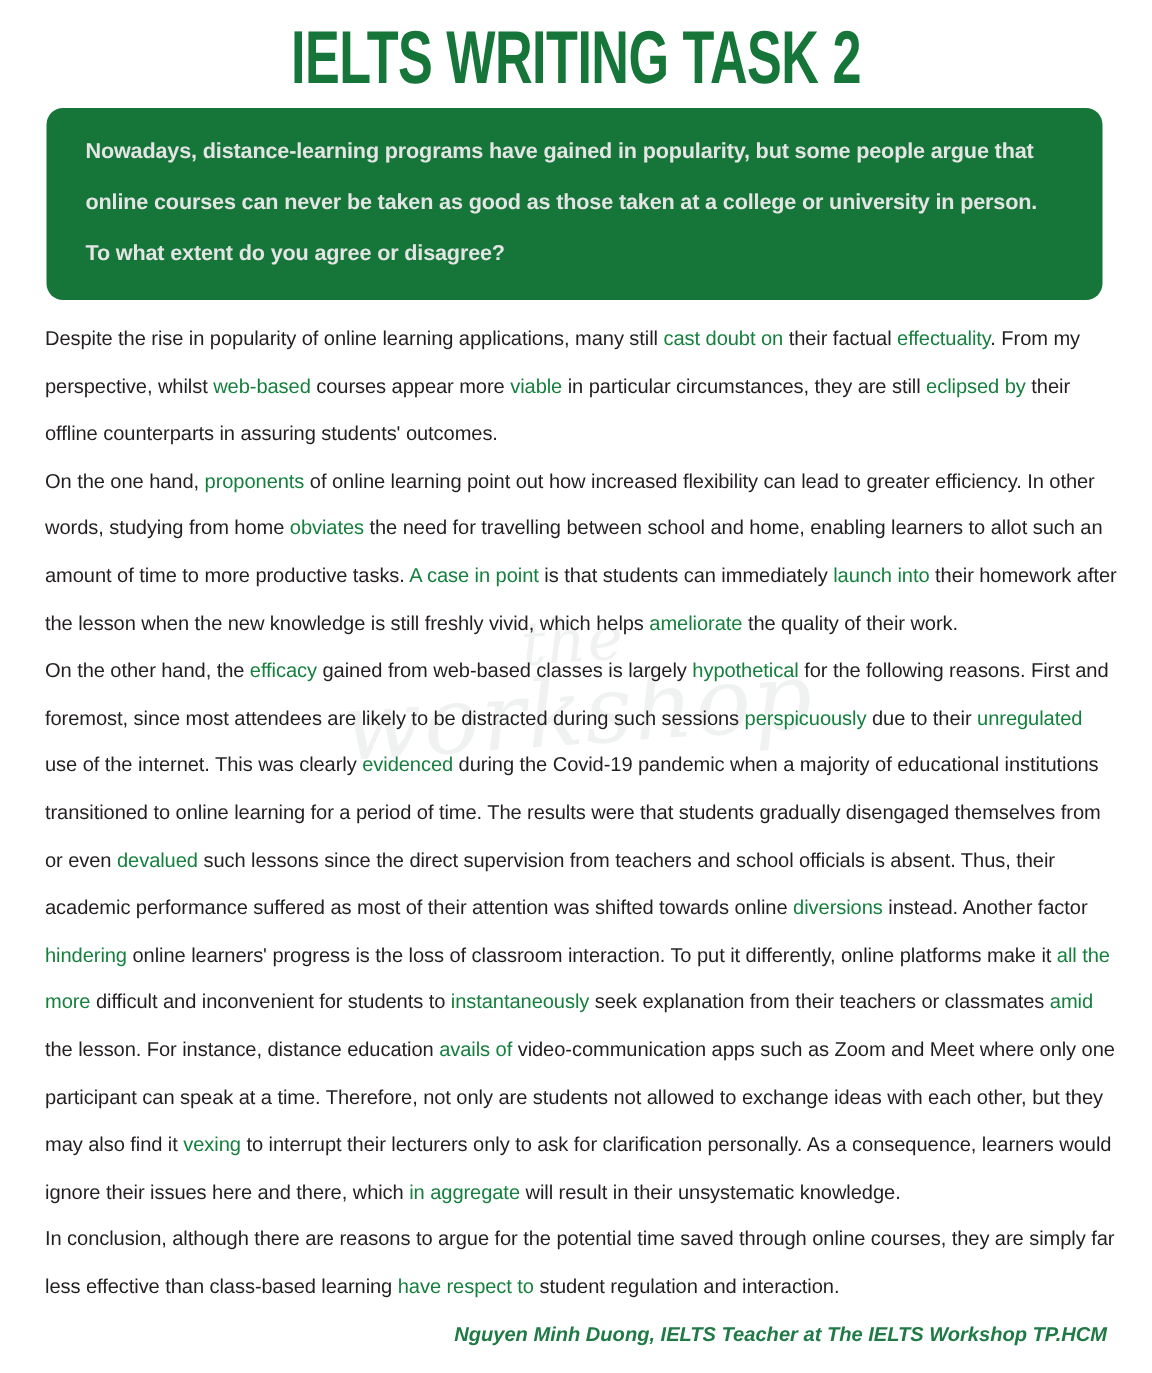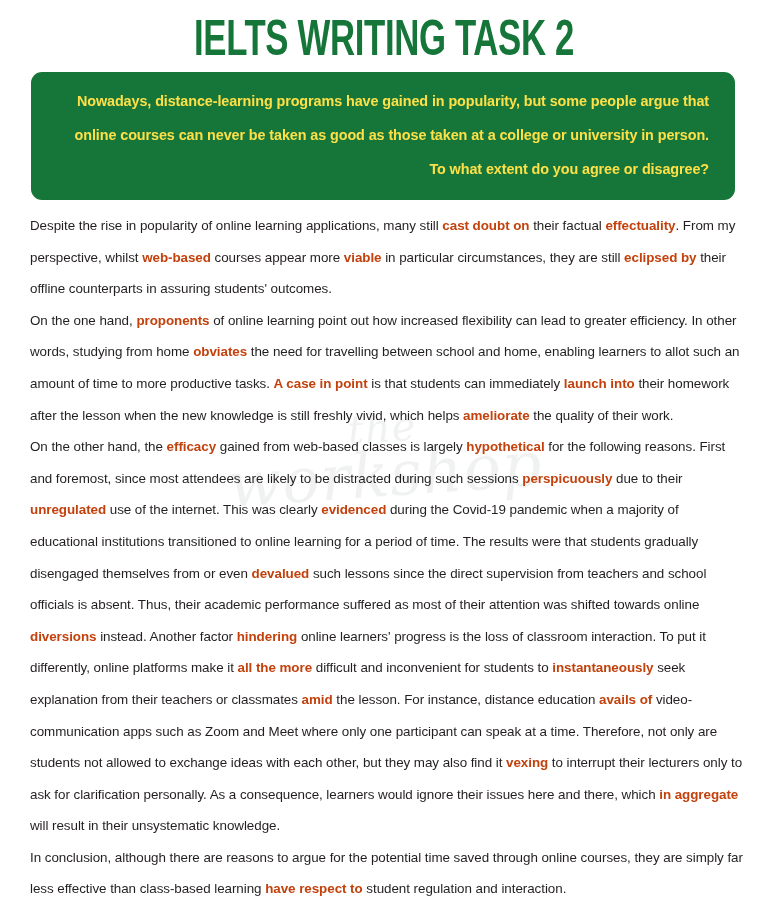--- a/index.html
+++ b/index.html
@@ -79,22 +79,22 @@
     position: relative;
     z-index: 2;
     margin: 9px 33px 0 31px;
     background: #16763a;
     border-radius: 11px;
     padding: 12px 26px 14px 26px;
     box-sizing: border-box;
   }
   .prompt-text {
     margin: 0;
-    text-align: right;
-    color: #fde047;
+    text-align: left;
+    color: #e5e5e5;
     font-weight: bold;
     font-size: 14.4px;
     line-height: 34px;
     letter-spacing: -0.1px;
   }
 
   
   .body-wrap {
     position: relative;
     z-index: 2;
@@ -103,22 +103,22 @@
   }
   .para {
     margin: 0 0 0 0;
     font-size: 13.4px;
     line-height: 31.6px;
     color: #231f20;
     text-align: left;
     letter-spacing: -0.05px;
   }
   .hl {
-    color: #c2410c;
-    font-weight: bold;
+    color: #15803d;
+    font-weight: normal;
   }
 
   
   .signature {
     position: relative;
     z-index: 2;
     margin: 4px 30px 0 0;
     text-align: right;
     color: #1f7a46;
     font-weight: bold;

